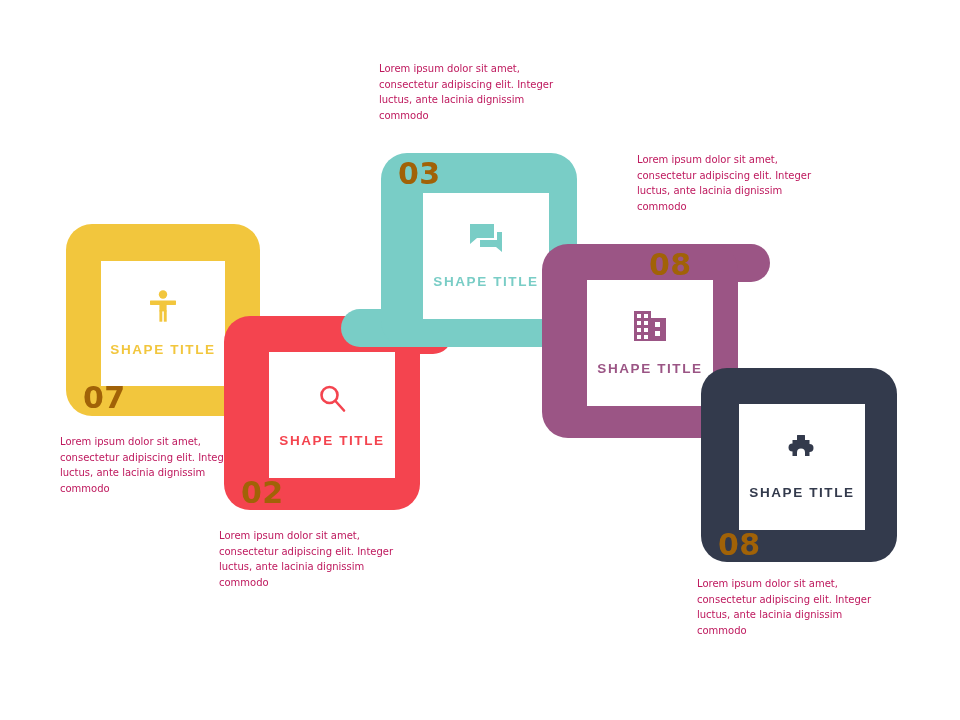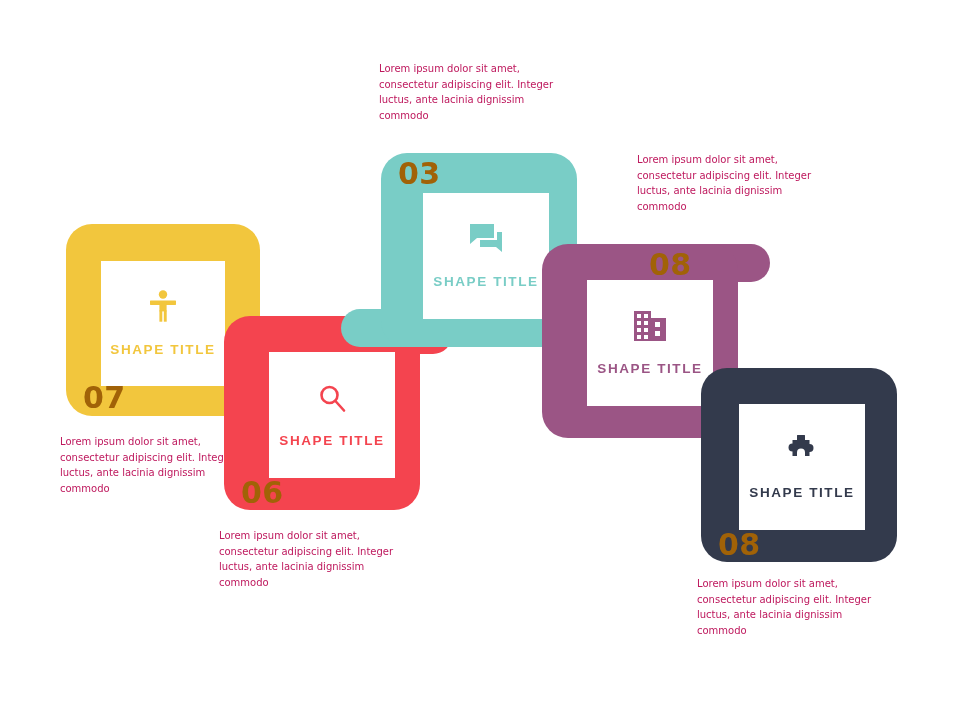--- a/index.html
+++ b/index.html
@@ -121,21 +121,21 @@
     <div class="frame" style="left:0; top:0; width:196px; height:194px; background:#F4444F;"></div>
     <div class="card" style="left:45px; top:36px; width:126px; height:126px;">
       <span class="icon">
         <svg width="30" height="30" viewBox="0 0 30 30" aria-hidden="true">
           <circle cx="12.5" cy="12" r="8" fill="none" stroke="#F4444F" stroke-width="2.6"></circle>
           <line x1="18.4" y1="18" x2="27" y2="27.5" stroke="#F4444F" stroke-width="2.6" stroke-linecap="round"></line>
         </svg>
       </span>
       <span class="shape-title" style="color:#F4444F;">SHAPE TITLE</span>
     </div>
-    <span class="num" style="left:17px; top:162px;">06</span>
+    <span class="num" style="left:17px; top:162px;">02</span>
   </div>
   <div class="knob" style="left:389px; top:320px;"></div>
   <div class="blurb" style="left:219px; top:528px;">Lorem ipsum dolor sit amet, consectetur adipiscing elit. Integer luctus, ante lacinia dignissim commodo</div>
 
   <div class="blurb" style="left:379px; top:61px;">Lorem ipsum dolor sit amet, consectetur adipiscing elit. Integer luctus, ante lacinia dignissim commodo</div>
   <div class="step" style="left:381px; top:153px; width:196px; height:194px;">
 
     <div class="arm" style="left:-40px; top:156px; width:130px; height:38px; background:#79CDC6;"></div>
     <div class="frame" style="left:0; top:0; width:196px; height:194px; background:#79CDC6;"></div>
     <div class="card" style="left:42px; top:40px; width:126px; height:126px;">

